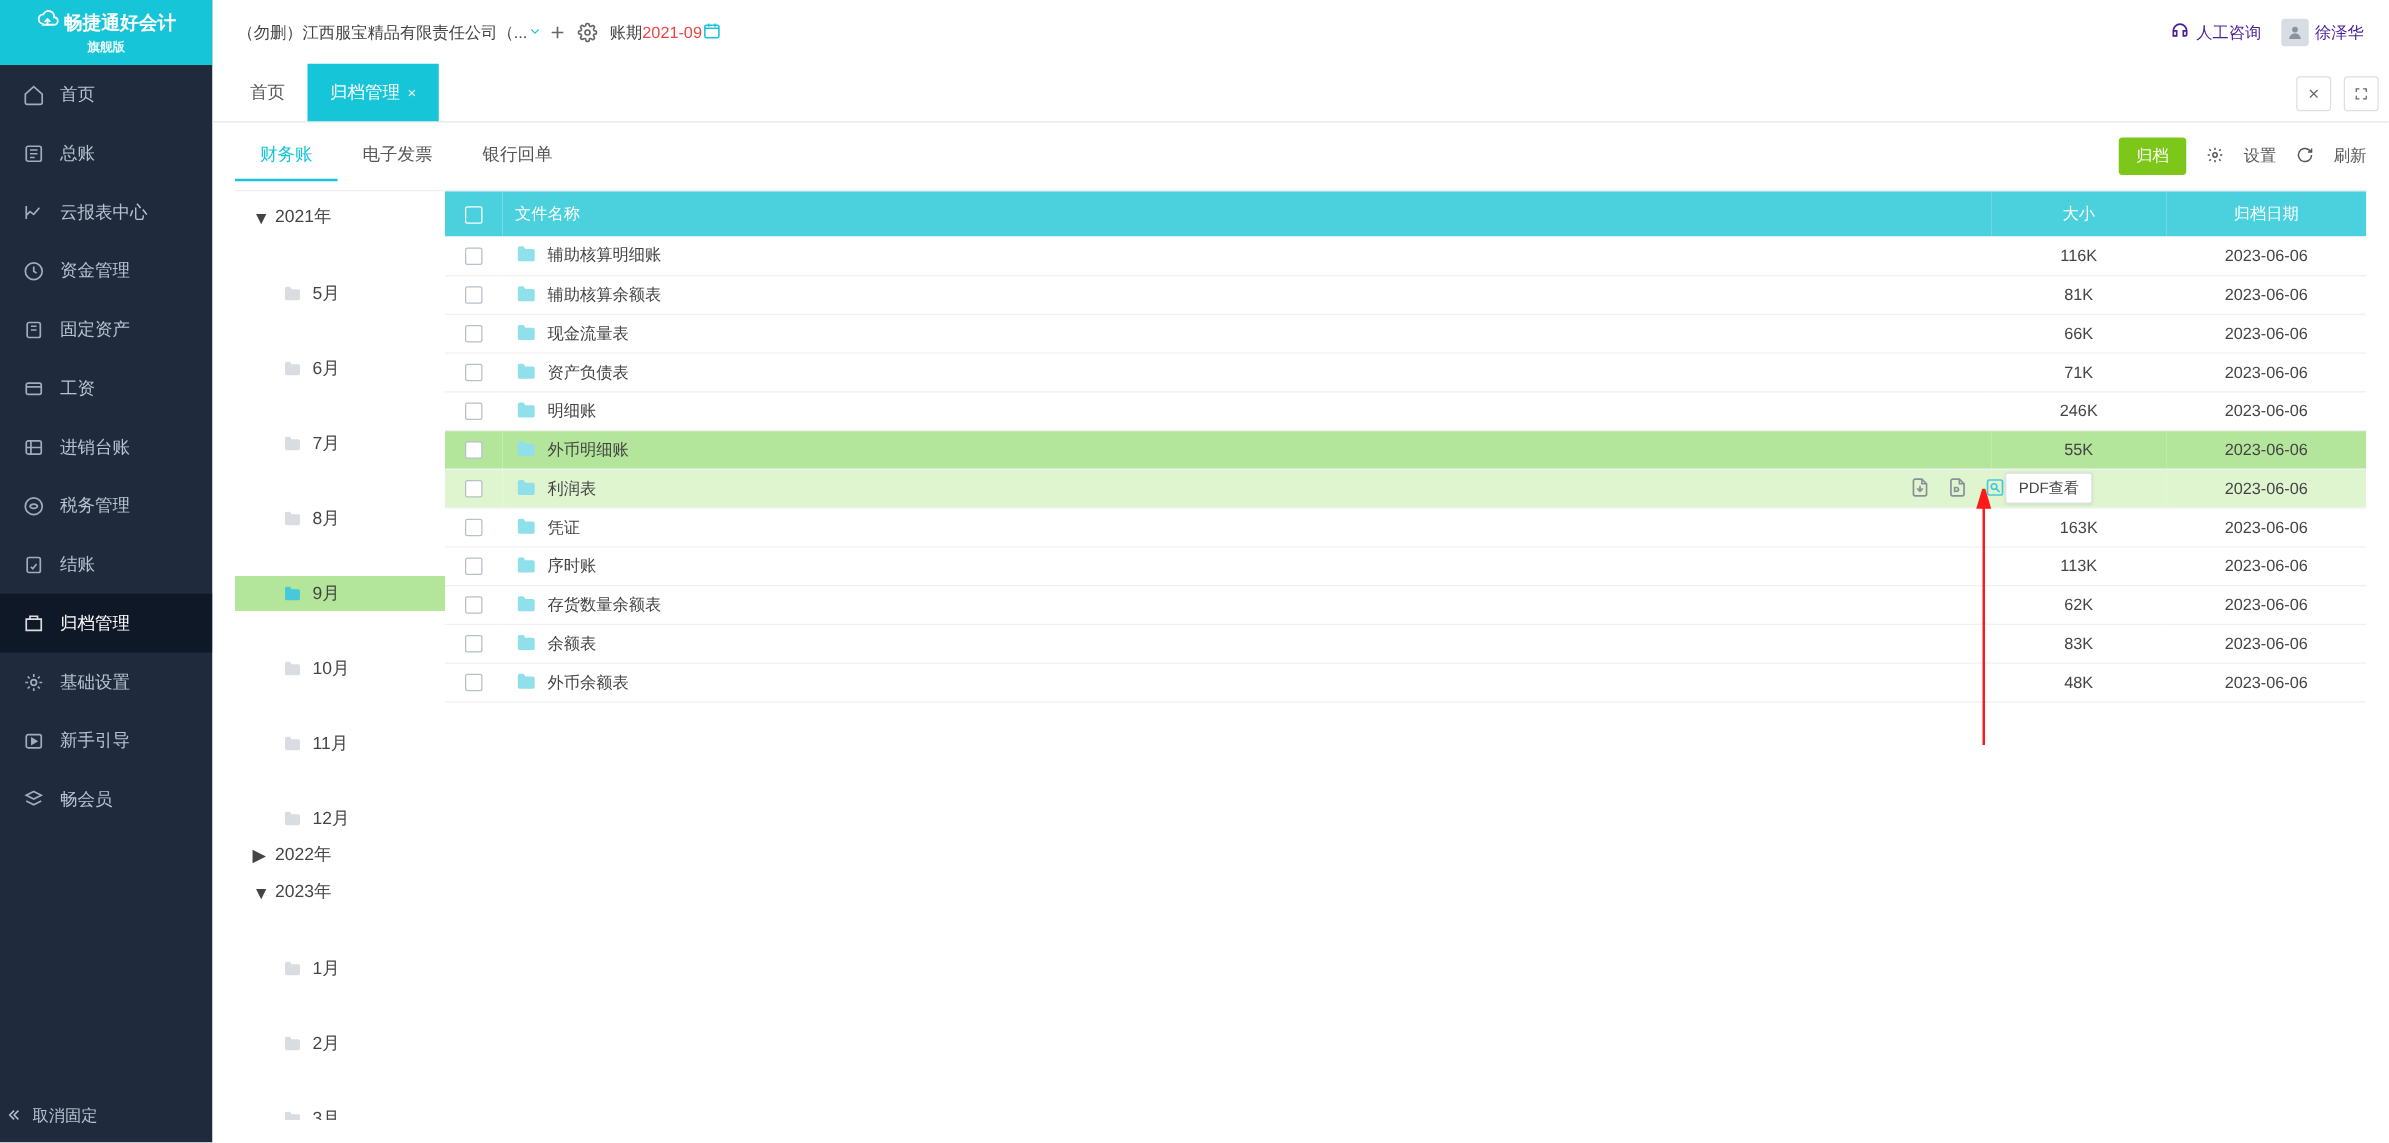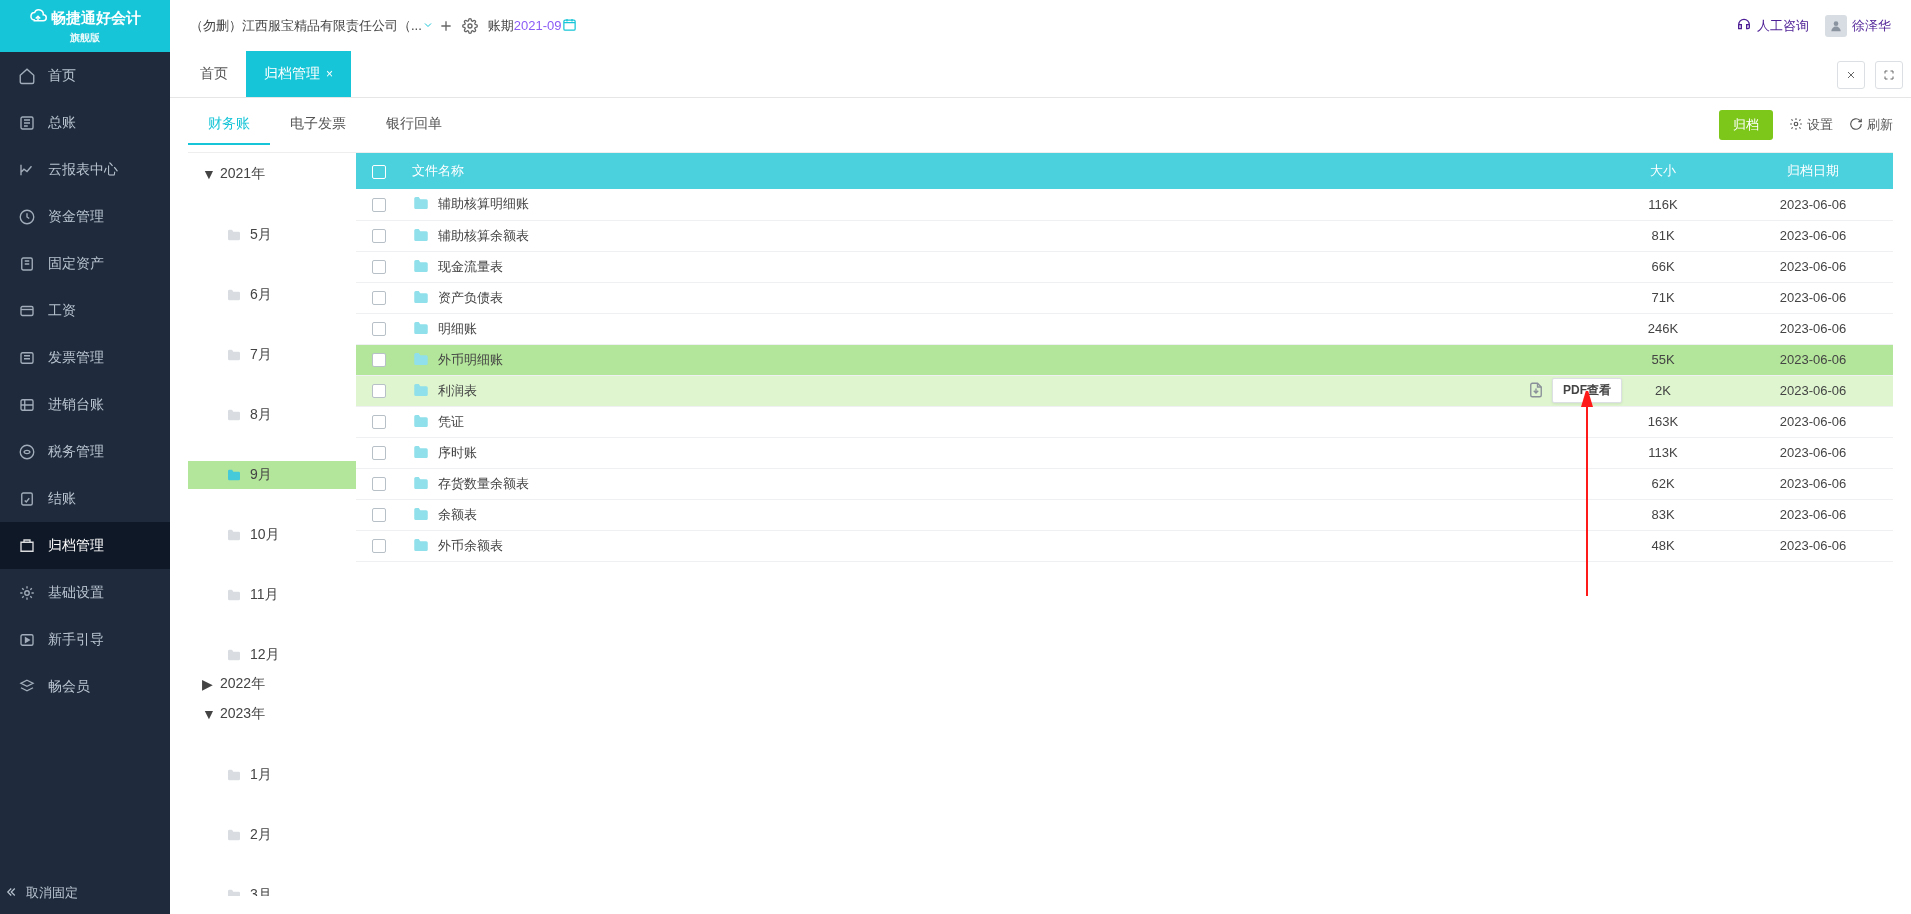--- a/index.html
+++ b/index.html
@@ -19,21 +19,21 @@
 .nav-item.active { background:#0f1826; color:#fff; }
 .nav-icon { width:18px; height:18px; display:inline-flex; align-items:center; justify-content:center; opacity:.85; }
 .sidebar-footer { padding:12px 6px; font-size:13px; display:flex; align-items:center; gap:6px; cursor:pointer; }
 
 
 .topbar { height:52px; display:flex; align-items:center; padding:0 20px; color:#555; border-bottom:1px solid transparent; }
 .company-name { color:#444; }
 .company-drop { color:#16c5d7; font-size:14px; cursor:pointer; }
 .plus-btn, .gear-top { width:24px; height:24px; display:flex; align-items:center; justify-content:center; cursor:pointer; color:#666; }
 .period-label { margin-left:6px; color:#444; }
-.period-value { color:#8b5cf6; }
+.period-value { color:#ef4444; }
 .cal-icon { color:#16c5d7; cursor:pointer; }
 .topbar-spacer { flex:1; }
 .top-right { display:flex; align-items:center; gap:16px; color:#4c1d95; }
 .top-right .link { display:flex; align-items:center; gap:5px; cursor:pointer; }
 .avatar { width:22px; height:22px; background:#d8dde3; border-radius:3px; display:inline-flex; align-items:center; justify-content:center; color:#8a93a0; }
 
 
 .page-tabs { height:46px; display:flex; align-items:flex-end; border-bottom:1px solid #e6e6e6; padding-left:12px; position:relative; }
 .page-tab { padding:0 18px; height:46px; display:flex; align-items:center; font-size:14px; color:#555; cursor:pointer; }
 .page-tab.active { background:#16c5d7; color:#fff; }
@@ -45,21 +45,21 @@
 .content { flex:1; display:flex; flex-direction:column; padding:0 18px 18px 18px; overflow:hidden; }
 
 
 .subrow { display:flex; align-items:center; height:54px; }
 .subtabs { display:flex; gap:0; }
 .subtab { padding:0 20px; height:40px; display:flex; align-items:center; font-size:14px; color:#555; cursor:pointer; border-bottom:2px solid transparent; }
 .subtab.active { color:#16c5d7; border-bottom-color:#16c5d7; }
 .subrow .spacer { flex:1; }
 .btn { height:30px; padding:0 14px; border-radius:3px; display:inline-flex; align-items:center; font-size:13px; cursor:pointer; }
 .btn-primary { background:#7cc719; color:#fff; }
-.tool-link { display:inline-flex; align-items:center; gap:4px; color:#555; cursor:pointer; margin-left:16px; }
+.tool-link { display:inline-flex; align-items:center; gap:16px; color:#555; cursor:pointer; margin-left:16px; }
 
 
 .workarea { flex:1; display:flex; overflow:hidden; border-top:1px solid #eee; }
 
 
 .tree { width:168px; overflow:auto; padding-top:6px; font-size:14px; color:#444; }
 .tree-year { display:flex; align-items:center; gap:8px; padding:6px 14px; cursor:pointer; }
 .tree-year .caret { width:10px; text-align:center; }
 .tree-month { display:flex; align-items:center; gap:8px; padding:5px 14px 5px 38px; cursor:pointer;margin-top:32px; }
 .tree-month .foldericon { width:16px; height:14px; display:inline-block; }
@@ -159,29 +159,20 @@
           <span>固定资产</span>
         </div>
         <div class="nav-item">
           <span class="nav-icon">
             <svg width="18" height="18" viewBox="0 0 24 24" fill="none" stroke="currentColor" stroke-width="1.8">
               <rect x="4" y="6" width="16" height="12" rx="2"></rect>
               <path d="M4 10h16"></path>
             </svg>
           </span>
           <span>工资</span>
-        </div>
-        <div class="nav-item">
-          <span class="nav-icon">
-            <svg width="18" height="18" viewBox="0 0 24 24" fill="none" stroke="currentColor" stroke-width="1.8">
-              <rect x="4" y="5" width="16" height="14" rx="2"></rect>
-              <path d="M8 9h8M8 13h8"></path>
-            </svg>
-          </span>
-          <span>发票管理</span>
         </div>
         <div class="nav-item">
           <span class="nav-icon">
             <svg width="18" height="18" viewBox="0 0 24 24" fill="none" stroke="currentColor" stroke-width="1.8">
               <rect x="4" y="5" width="16" height="14" rx="2"></rect>
               <path d="M9 5v14M4 12h16"></path>
             </svg>
           </span>
           <span>进销台账</span>
         </div>
@@ -700,21 +691,21 @@
                 </svg>
             </span>
             <span class="act-icon accent">
               <svg width="18" height="18" viewBox="0 0 24 24" fill="none" stroke="currentColor" stroke-width="1.8">
                   <rect x="4" y="4" width="16" height="16" rx="2"></rect>
                   <circle cx="11" cy="11" r="3"></circle>
                   <path d="M13.5 13.5L17 17"></path>
                 </svg>
             </span>
           </div>
-          <div class="tooltip" id="pdf-tooltip" style="left:1196px; top:225px;font-weight:bold;">
+          <div class="tooltip" id="pdf-tooltip" style="left:1248px; top:225px;">
             <span>PDF查看</span>
           </div>
 
           <svg class="red-arrow" style="left:1216px; top:238px;" width="30" height="210" viewBox="0 0 30 210">
             <defs>
                 <marker id="ah" markerWidth="10" markerHeight="10" refX="5" refY="3" orient="auto">
                   <path d="M0,0 L10,3 L0,6 z" fill="#ff1a1a"></path>
                 </marker>
               </defs>
             <line x1="15" y1="205" x2="15" y2="6" stroke="#ff1a1a" stroke-width="2" marker-end="url(#ah)"></line>

